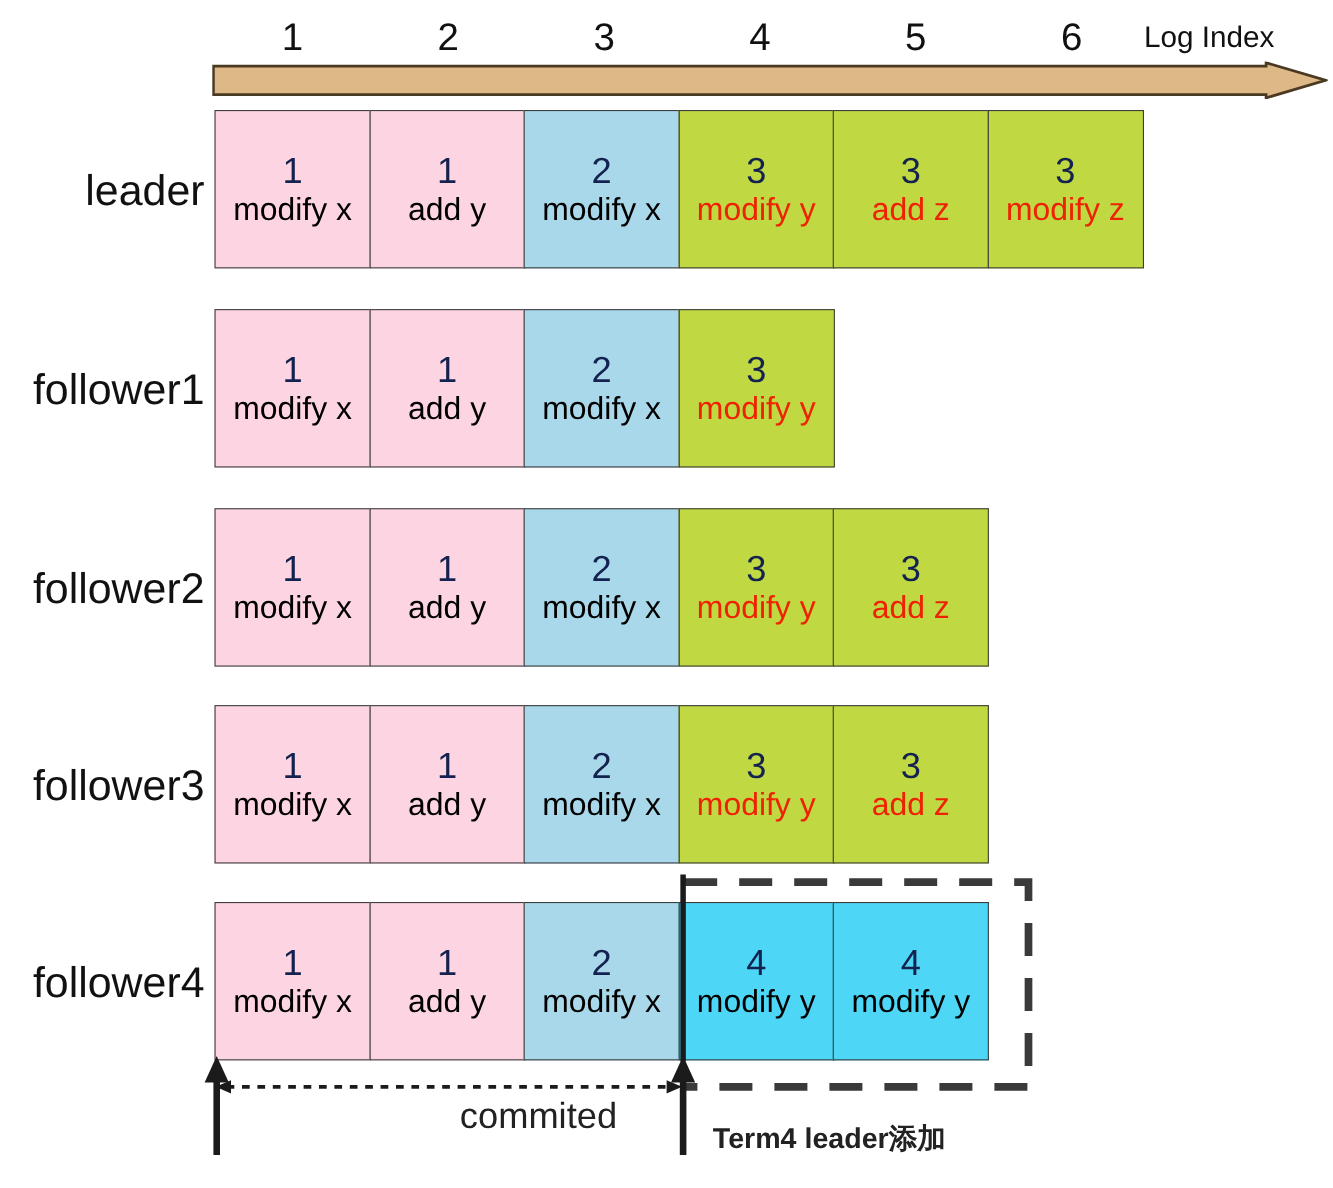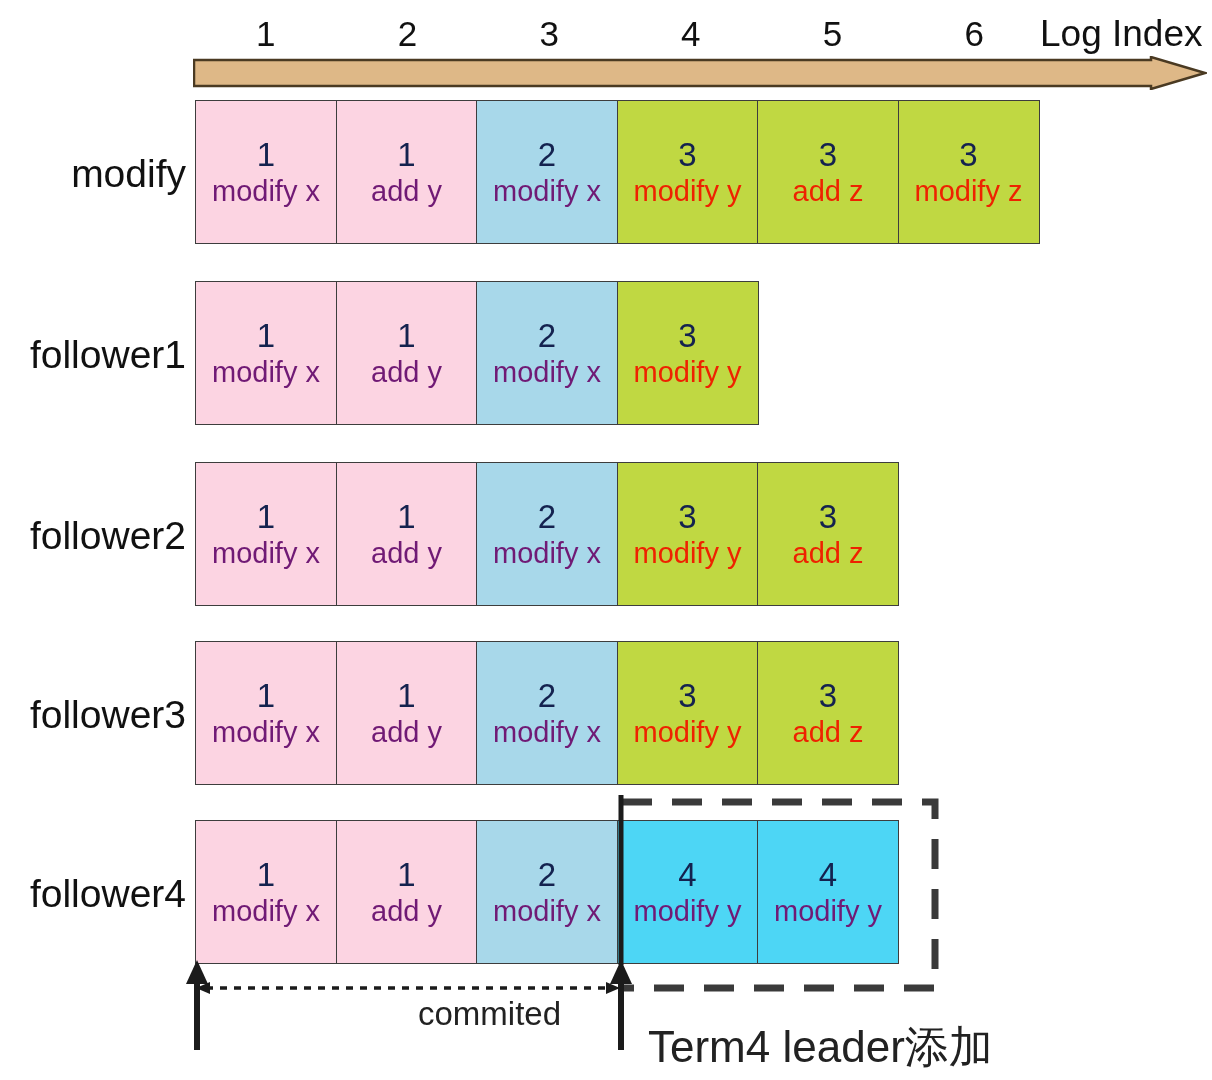--- a/index.html
+++ b/index.html
@@ -36,21 +36,21 @@
     flex: 1 1 0;
     text-align: center;
     font-size: 35px;
     line-height: 44px;
     color: #111111;
   }
   .axis-title {
     position: absolute;
     left: 1040px;
     top: 12px;
-    font-size: 37px;
+    font-size: 27px;
     line-height: 44px;
     color: #111111;
     white-space: nowrap;
   }
   .axis-arrow {
     position: absolute;
     left: 193px;
     top: 56px;
     width: 1014px;
     height: 34px;
@@ -94,21 +94,21 @@
 
   .cell .term {
     font-size: 33px;
     line-height: 37px;
     color: #14224f;
     margin-bottom: 2px;
   }
   .cell .cmd {
     font-size: 29px;
     line-height: 33px;
-    color: #701a75;
+    color: #000000;
     white-space: nowrap;
   }
 
   .c-pink   { background: #fcd4e2; }
   .c-blue   { background: #a8d8ea; }
   .c-olive  { background: #c0d842; }
   .c-cyan   { background: #4dd6f5; }
 
   .c-olive .term, .c-blue .term, .c-cyan .term { color: #14224f; }
   .c-olive .cmd { color: #ee2200; }
@@ -121,21 +121,21 @@
     pointer-events: none;
   }
 
   .note {
     position: absolute;
     font-size: 33px;
     color: #222222;
     white-space: nowrap;
   }
   .note-commited { left: 418px; top: 995px; text-align: right; }
-  .note-term4    { left: 648px; top: 1018px; font-size: 44px; }
+  .note-term4    { left: 648px; top: 1018px; font-size: 26px; font-weight: bold; }
 </style>
 </head>
 <body>
 
 <div id="stage">
 
   <div class="axis-labels">
     <div class="axis-label">1</div>
     <div class="axis-label">2</div>
     <div class="axis-label">3</div>
@@ -143,21 +143,21 @@
     <div class="axis-label">5</div>
     <div class="axis-label">6</div>
   </div>
   <div class="axis-title">Log Index</div>
 
   <svg class="axis-arrow" viewBox="0 0 1014 34" preserveAspectRatio="none">
     <polygon points="1,4 958,4 958,1 1012,17 958,33 958,30 1,30" fill="#deb887" stroke="#4a3a22" stroke-width="2.5" stroke-linejoin="miter"></polygon>
   </svg>
 
   <div class="row" style="left:0; top:100px;">
-    <div class="label-box" style="top:52px;">modify</div>
+    <div class="label-box" style="top:52px;">leader</div>
     <div class="cells">
       <div class="cell c-pink">
         <div class="term">1</div>
         <div class="cmd">modify x</div>
       </div>
       <div class="cell c-pink">
         <div class="term">1</div>
         <div class="cmd">add y</div>
       </div>
       <div class="cell c-blue">

